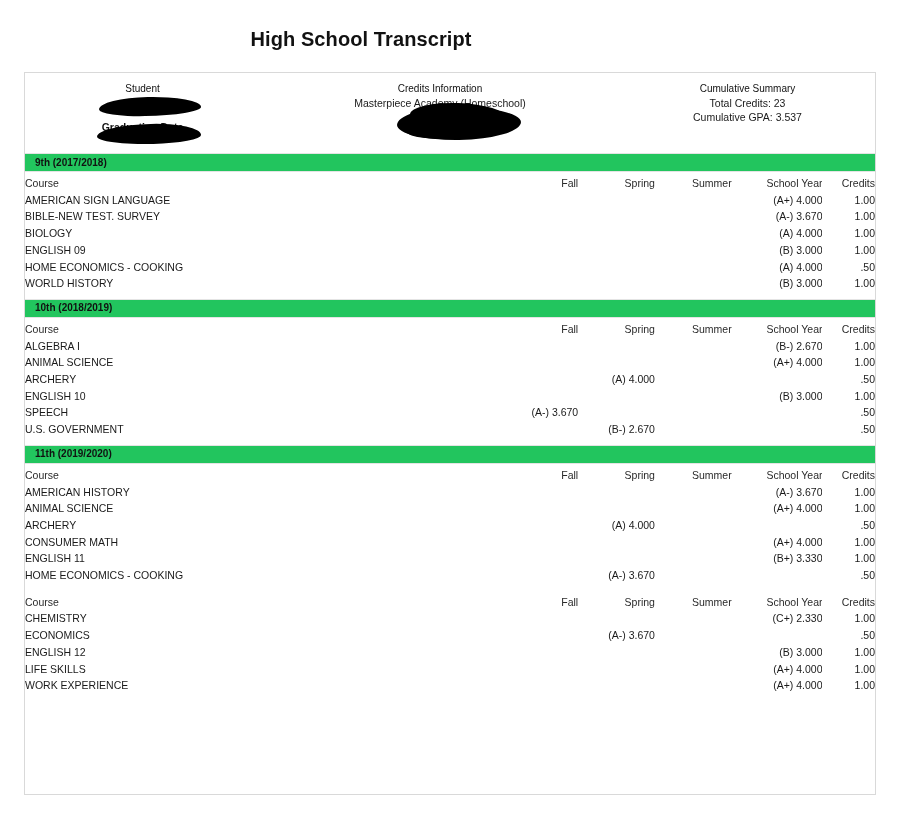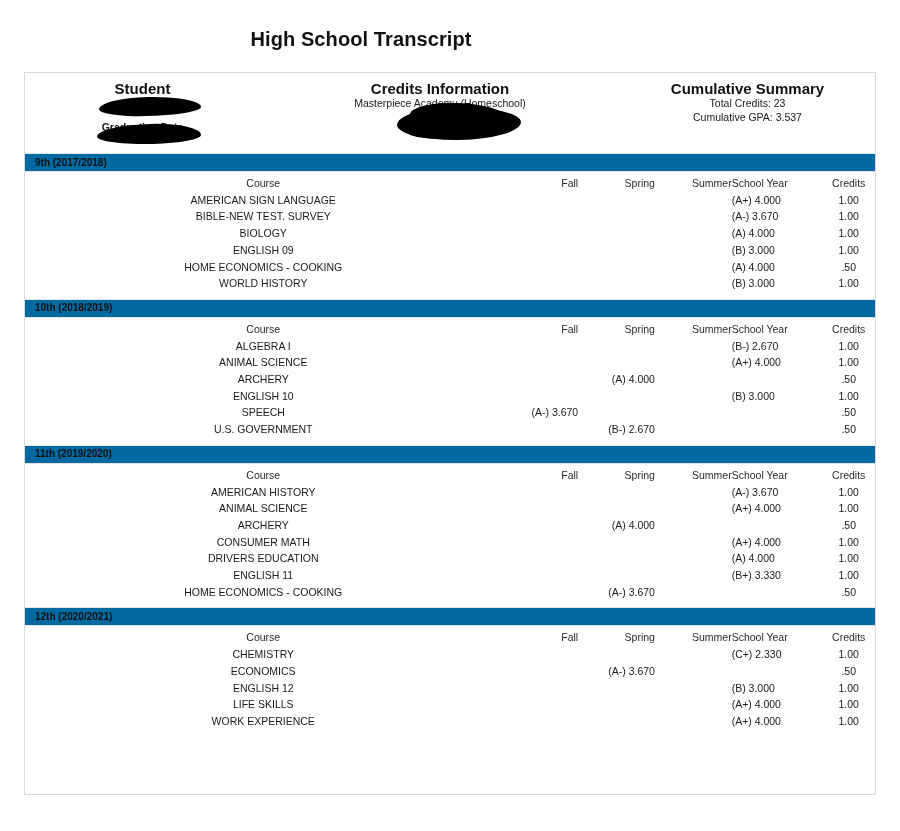--- a/index.html
+++ b/index.html
@@ -54,22 +54,22 @@
     position: relative;
     text-align: center;
     padding-top: 9px;
     box-sizing: border-box;
   }
   .col-student   { width: 235px; }
   .col-school    { width: 360px; }
   .col-cumul     { width: 255px; }
 
   .sum-head {
-    font-size: 15px;
-    font-weight: bold;
+    font-size: 10px;
+    font-weight: normal;
     color: #111111;
     line-height: 14px;
     white-space: nowrap;
   }
   .sum-line {
     font-size: 10.5px;
     color: #1a1a1a;
     line-height: 14px;
     white-space: nowrap;
   }
@@ -136,21 +136,21 @@
     left: 145px;
     top: 44px;
     width: 108px;
     height: 22px;
     border-radius: 50%;
     transform: rotate(-2.5deg);
   }
 
   
   .year-band {
-    background: #0369a1;
+    background: #22c55e;
     border-top: 1px solid #e4e4e4;
     border-bottom: 1px solid #e4e4e4;
     height: 19px;
     display: flex;
     align-items: center;
     padding-left: 10px;
     box-sizing: border-box;
   }
   .year-band-label {
     font-size: 10px;
@@ -170,37 +170,37 @@
     font-size: 10.5px;
     font-weight: normal;
     color: #1a1a1a;
     line-height: 16.7px;
     height: 16.7px;
     padding: 0;
     white-space: nowrap;
     overflow: hidden;
   }
   th.c-course, td.c-course {
-    text-align: center;
+    text-align: left;
     padding-left: 11px;
     width: 472px;
     margin-left: 8px;
   }
   th.c-term, td.c-term {
     text-align: right;
     width: 76px;
     padding-right: 4px;
   }
   th.c-year, td.c-year {
-    text-align: left;
+    text-align: right;
     width: 90px;
     padding-right: 4px;
   }
   th.c-credits, td.c-credits {
-    text-align: center;
+    text-align: right;
     width: 52px;
     padding-right: 11px;
   }
   tr.header-row th { color: #2a2a2a; }
   .sec-pad-top { height: 3px; }
   .sec-pad-bot { height: 7px; }
 </style>
 </head>
 <body>
 
@@ -421,49 +421,38 @@
             </tr>
             <tr>
               <td class="c-course">CONSUMER MATH</td>
               <td class="c-term"></td>
               <td class="c-term"></td>
               <td class="c-term"></td>
               <td class="c-year">(A+) 4.000</td>
               <td class="c-credits">1.00</td>
             </tr>
             <tr>
-              <td class="c-course">DRIVERS EDUCATION</td>
-              <td class="c-term"></td>
-              <td class="c-term"></td>
-              <td class="c-term"></td>
-              <td class="c-year">(A) 4.000</td>
-              <td class="c-credits">1.00</td>
-            </tr>
-            <tr>
               <td class="c-course">ENGLISH 11</td>
               <td class="c-term"></td>
               <td class="c-term"></td>
               <td class="c-term"></td>
               <td class="c-year">(B+) 3.330</td>
               <td class="c-credits">1.00</td>
             </tr>
             <tr>
               <td class="c-course">HOME ECONOMICS - COOKING</td>
               <td class="c-term"></td>
               <td class="c-term">(A-) 3.670</td>
               <td class="c-term"></td>
               <td class="c-year"></td>
               <td class="c-credits">.50</td>
             </tr>
           </tbody>
         </table>
         <div class="sec-pad-bot"></div>
-        <div class="year-band">
-          <span class="year-band-label">12th (2020/2021)</span>
-        </div>
         <div class="sec-pad-top"></div>
         <table class="courses">
           <thead>
             <tr class="header-row">
               <th class="c-course">Course</th>
               <th class="c-term">Fall</th>
               <th class="c-term">Spring</th>
               <th class="c-term">Summer</th>
               <th class="c-year">School Year</th>
               <th class="c-credits">Credits</th>

